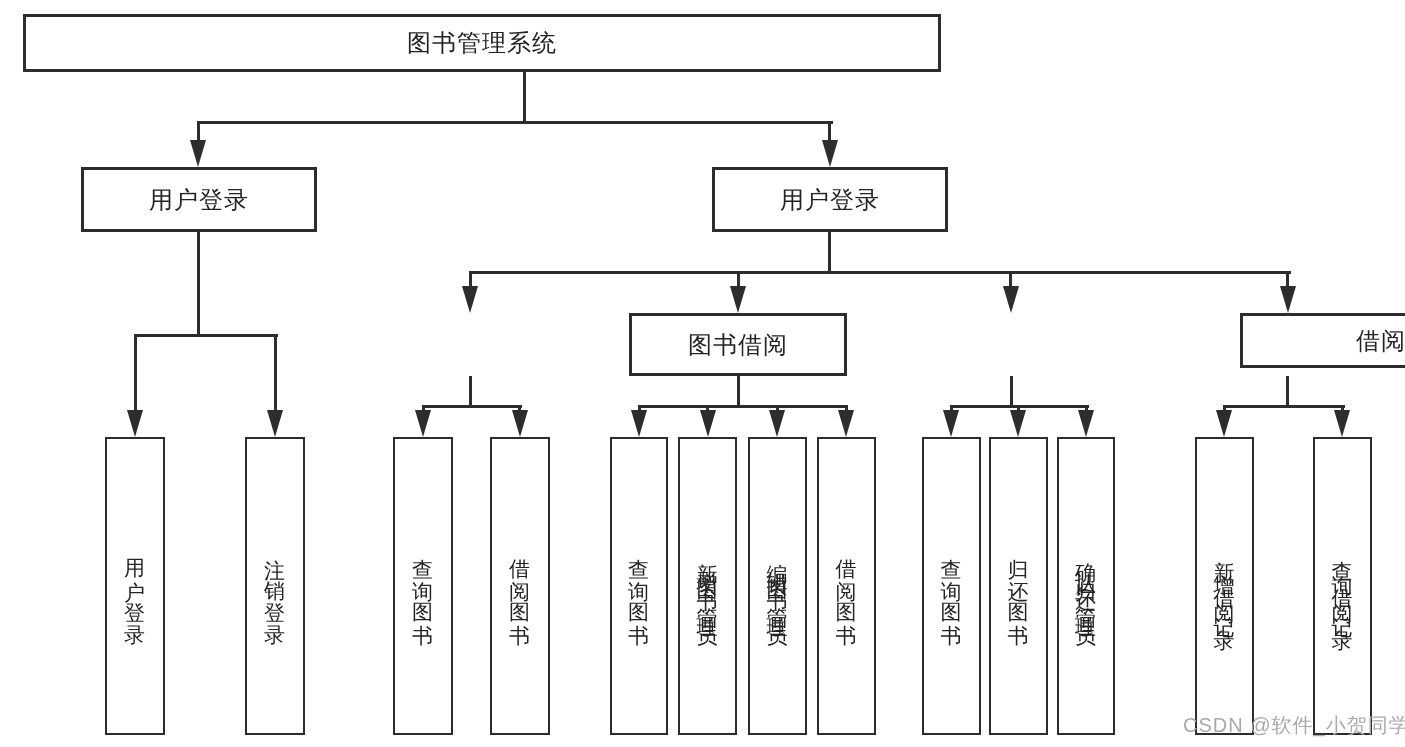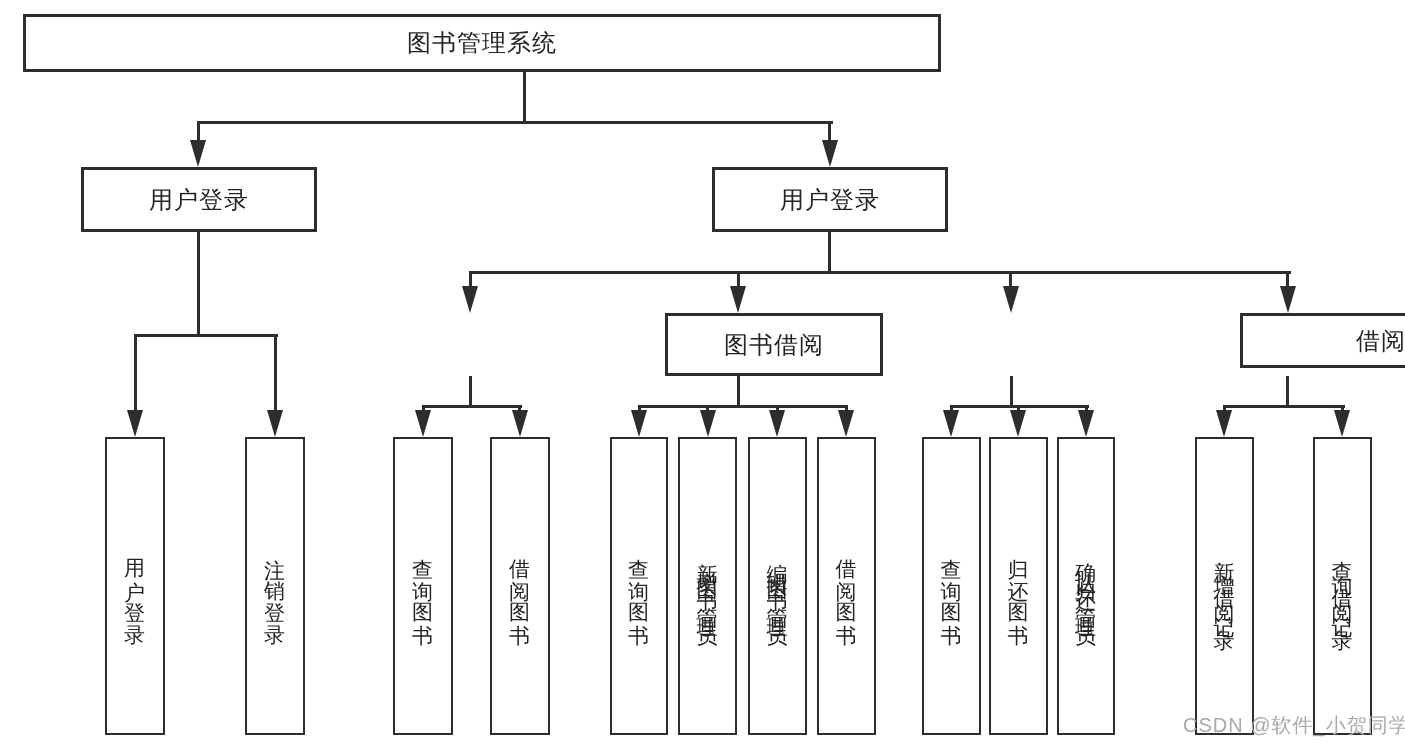--- a/index.html
+++ b/index.html
@@ -105,21 +105,21 @@
   <div class="hline" style="left:469px; top:271px; width:822px;"></div>
   <div class="vline" style="left:469px; top:271px; height:18px;"></div>
   <div class="arrow" style="left:462px; top:286px;"></div>
   <div class="vline" style="left:737px; top:271px; height:18px;"></div>
   <div class="arrow" style="left:730px; top:286px;"></div>
   <div class="vline" style="left:1009px; top:271px; height:18px;"></div>
   <div class="arrow" style="left:1003px; top:286px;"></div>
   <div class="vline" style="left:1286px; top:271px; height:18px;"></div>
   <div class="arrow" style="left:1280px; top:286px;"></div>
 
-  <div class="hbox" style="left:629px; top:313px; width:218px; height:63px;margin-left:36px;">
+  <div class="hbox" style="left:629px; top:313px; width:218px; height:63px;">
     <span>图书借阅</span>
   </div>
   <div class="hbox" style="left:1240px; top:313px; width:219px; height:55px;justify-content:flex-end;">
     <span>借阅记录</span>
   </div>
 
   <div class="vline" style="left:469px; top:376px; height:32px;"></div>
   <div class="hline" style="left:422px; top:405px; width:100px;"></div>
   <div class="vline" style="left:422px; top:405px; height:10px;"></div>
   <div class="arrow" style="left:415px; top:410px;"></div>

